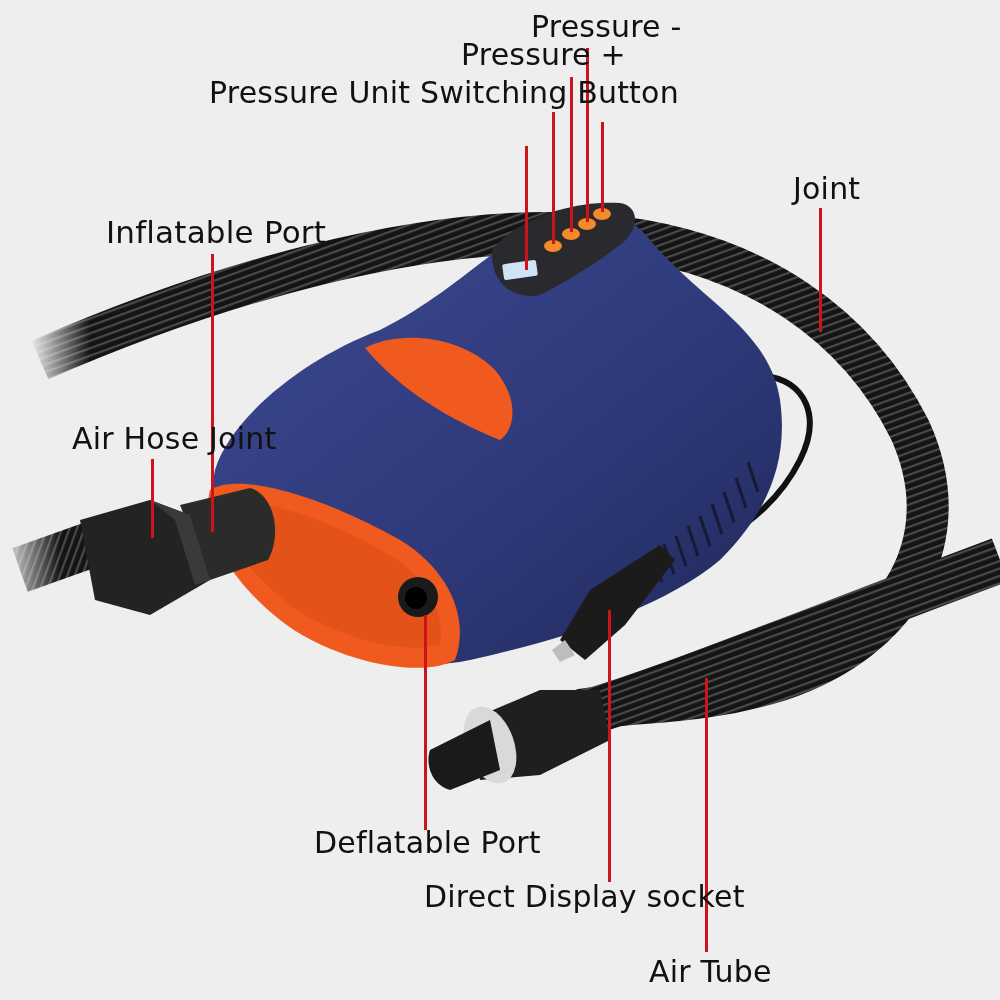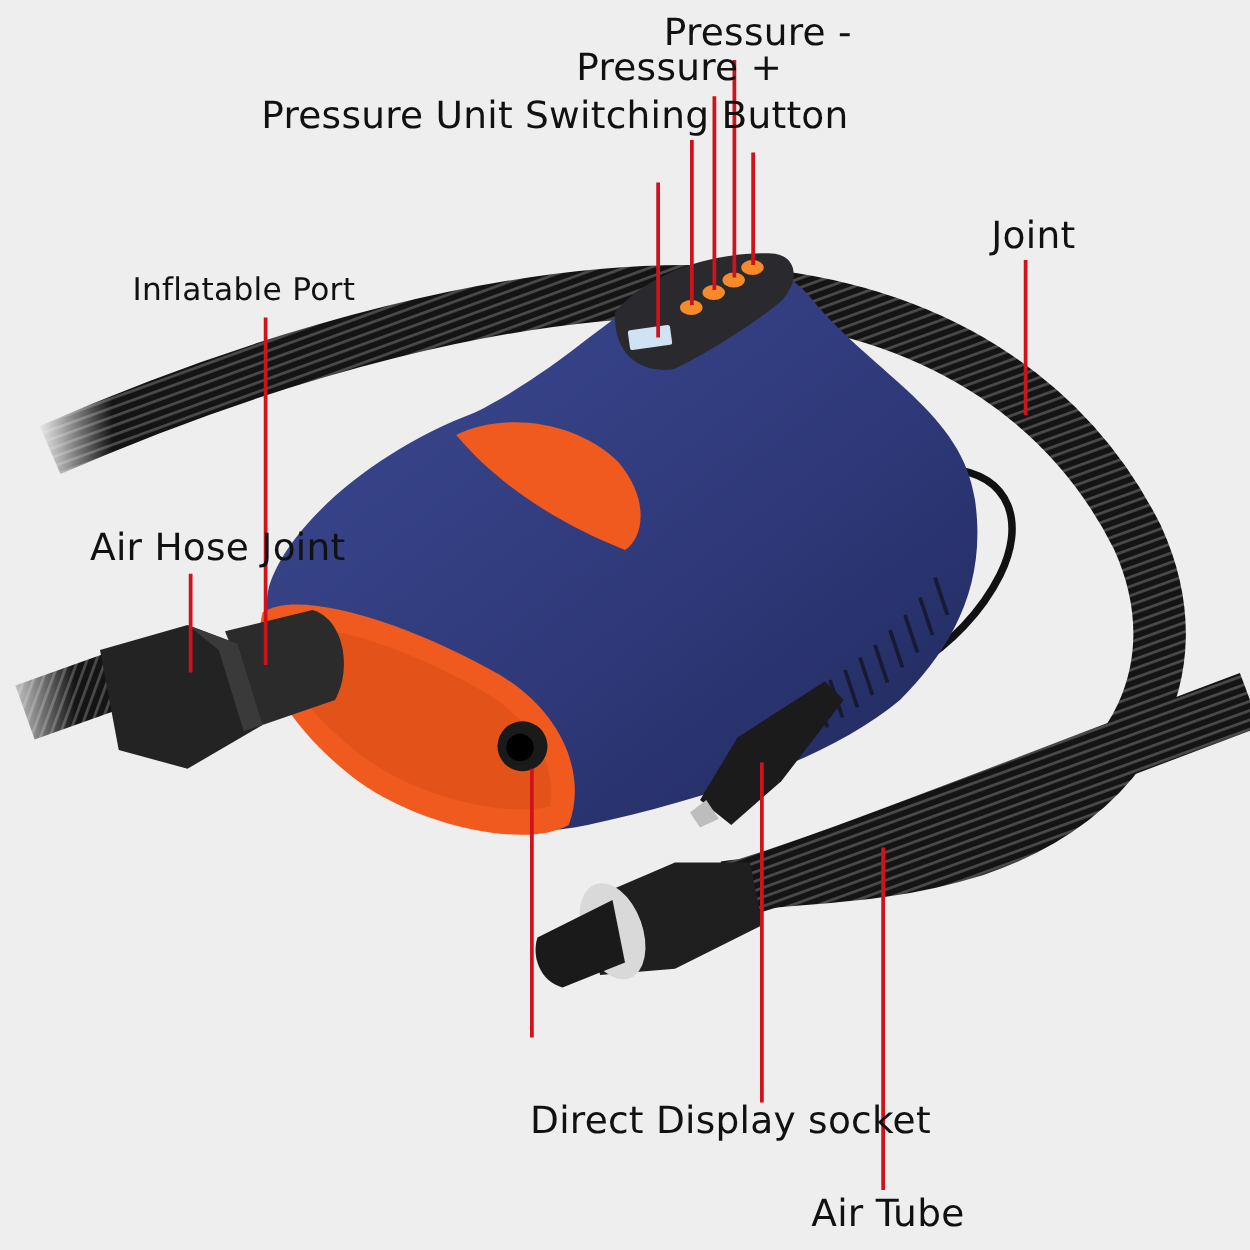--- a/index.html
+++ b/index.html
@@ -11,21 +11,21 @@
   }
   #stage { position: absolute; left: 0; top: 0; width: 1000px; height: 1000px; }
   .label {
     position: absolute;
     color: #111111;
     font-size: 30px;
     line-height: 26px;
     white-space: nowrap;
     letter-spacing: 0.2px;
   }
-  .label.lg { font-size: 25px; line-height: 30px; }
+  .label.lg { font-size: 31px; line-height: 30px; }
   .leader {
     position: absolute;
     width: 3px;
     background: #d0121b;
   }
 </style>
 </head>
 <body>
 
 <div id="stage">
@@ -132,15 +132,16 @@
   <div class="leader" style="left:424px;top:615px;height:215px"></div>
   <div class="leader" style="left:608px;top:610px;height:272px"></div>
   <div class="leader" style="left:705px;top:678px;height:274px"></div>
 
   <div class="label" style="left:531px;top:14px">Pressure -</div>
   <div class="label" style="left:461px;top:42px">Pressure +</div>
   <div class="label" style="left:209px;top:80px">Pressure Unit Switching Button</div>
   <div class="label" style="left:793px;top:176px">Joint</div>
   <div class="label lg" style="left:106px;top:217px">Inflatable Port</div>
   <div class="label" style="left:72px;top:426px">Air Hose Joint</div>
+  <div class="label" style="left:314px;top:830px">Deflatable Port</div>
   <div class="label" style="left:424px;top:884px">Direct Display socket</div>
   <div class="label" style="left:649px;top:959px">Air Tube</div>
 </div>
 
 </body></html>

